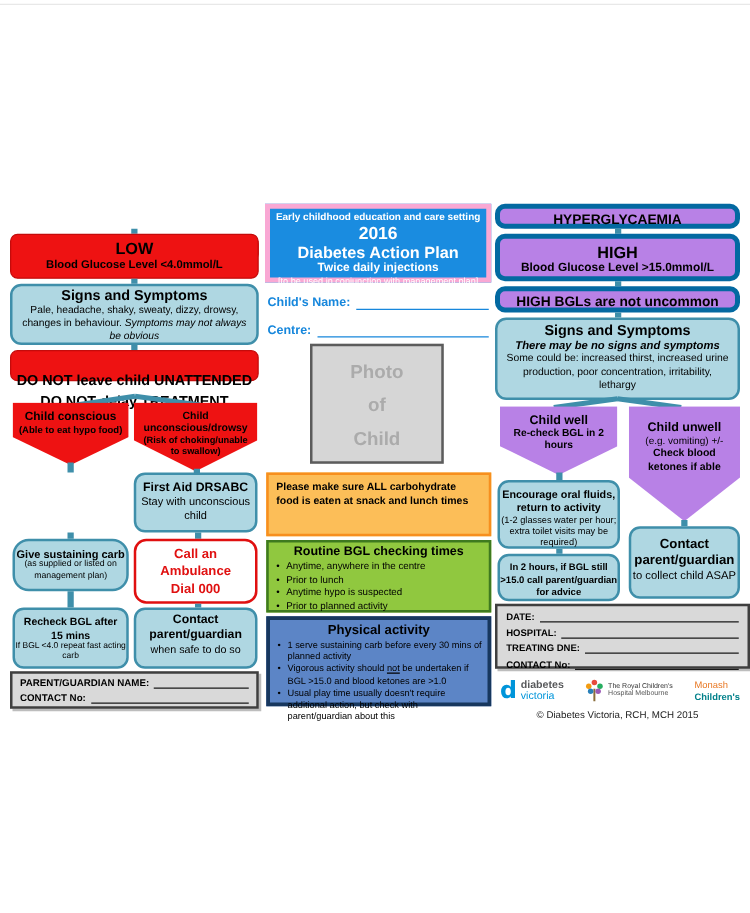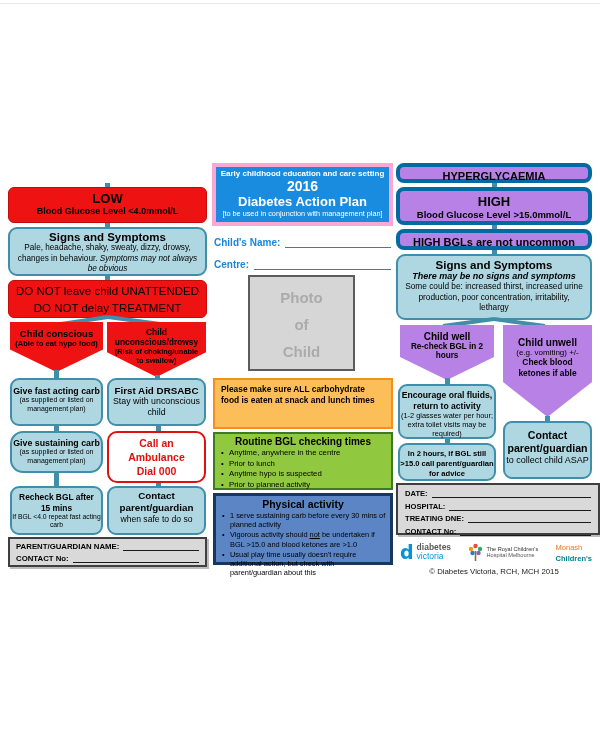--- a/index.html
+++ b/index.html
@@ -26,21 +26,21 @@
   #l-header{left:8px;top:163px;width:199px;height:20px;font-size:11px;line-height:18px;font-weight:bold;margin-top:26px;}
   #l-low{left:8px;top:187px;width:199px;height:36px;padding-top:3px;}
   #l-low .t1{font-size:13px;font-weight:bold;}
   #l-low .t2{font-size:9px;font-weight:bold;}
   #c-l1{left:105px;top:183px;height:4px;}
   #c-l2{left:105px;top:223px;height:4px;}
   #l-signs{left:8px;top:227px;width:199px;height:49px;padding:2px 5px;}
   #l-signs .t1{font-size:11.5px;font-weight:bold;}
   #l-signs .t2{font-size:8.2px;line-height:10.5px;}
   #c-l3{left:105px;top:276px;height:4px;}
-  #l-warning{left:8px;top:280px;width:199px;height:38px;font-size:11.5px;font-weight:normal;line-height:17px;padding-top:2px;}
+  #l-warning{left:8px;top:280px;width:199px;height:25px;font-size:11.5px;font-weight:bold;line-height:17px;padding-top:16px;}
   #l-branch{left:8px;top:317px;width:199px;height:7px;}
   #l-arrow-conscious{left:10px;top:322px;width:93px;height:50px;padding:6px 4px 0;}
   #l-arrow-conscious .t1{font-size:9.5px;font-weight:bold;}
   #l-arrow-conscious .t2{font-size:7.6px;font-weight:bold;}
   #l-arrow-unconscious{left:107px;top:322px;width:99px;height:55px;padding:5px 5px 0;}
   #l-arrow-unconscious .t1{font-size:8.4px;font-weight:bold;}
   #l-arrow-unconscious .t2{font-size:7.4px;font-weight:bold;}
   #c-l4{left:54px;top:370px;height:8px;}
   #c-l5{left:155px;top:375px;height:4px;}
   #l-fast{left:10px;top:378px;width:93px;height:48px;padding-top:6px;}
@@ -175,24 +175,20 @@
     <div class="t1">Child conscious</div>
     <div class="t2">(Able to eat hypo food)</div>
   </div>
   <div class="abs arrow-red ctr" id="l-arrow-unconscious">
     <div class="t1">Child unconscious/drowsy</div>
     <div class="t2">(Risk of choking/unable to swallow)</div>
   </div>
   <div class="abs conn" id="c-l4"></div>
   <div class="abs conn" id="c-l5"></div>
 
-  <div class="abs lb ctr" id="l-fast">
-    <div class="t1">Give fast acting carb</div>
-    <div class="t2">(as supplied or listed on management plan)</div>
-  </div>
   <div class="abs conn" id="c-l6"></div>
   <div class="abs lb ctr" id="l-sustain">
     <div class="t1">Give sustaining carb</div>
     <div class="t2">(as supplied or listed on management plan)</div>
   </div>
   <div class="abs conn" id="c-l7"></div>
   <div class="abs lb ctr" id="l-recheck">
     <div class="t1">Recheck BGL after</div>
     <div class="t1">15 mins</div>
     <div class="t2">If BGL &lt;4.0 repeat fast acting carb</div>
@@ -222,20 +218,21 @@
     <div class="formrow">
       <span>CONTACT No:</span>
       <span class="blank"></span>
     </div>
   </div>
 
   <div class="abs ctr" id="m-header">
     <div class="t1">Early childhood education and care setting</div>
     <div class="t2">2016</div>
     <div class="t3">Diabetes Action Plan</div>
+    <div class="t4">Twice daily injections</div>
     <div class="t5">[to be used in conjunction with management plan]</div>
   </div>
 
   <div class="abs bluefield" id="m-name">
     <span>Child's Name:</span>
     <span class="blank"></span>
   </div>
   <div class="abs bluefield" id="m-centre">
     <span>Centre:</span>
     <span class="blank"></span>

